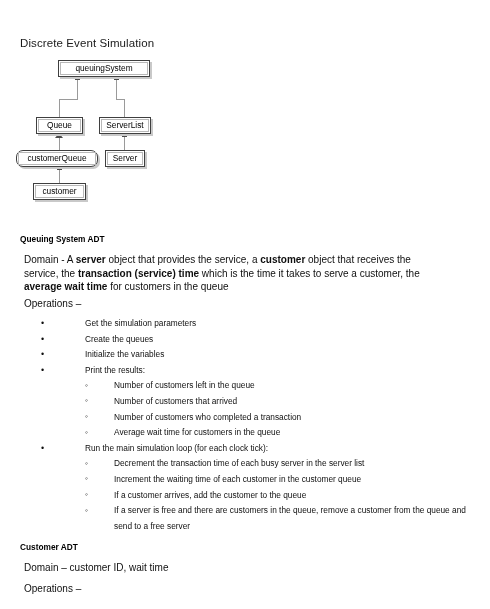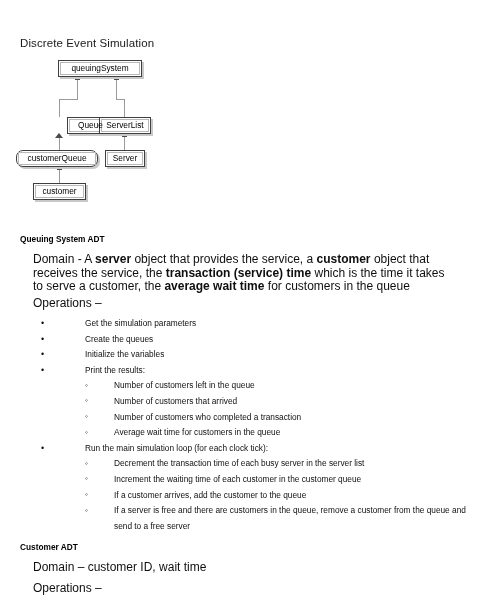--- a/index.html
+++ b/index.html
@@ -61,22 +61,22 @@
   }
   .node::after {
     content: "";
     position: absolute;
     left: 1px; right: 1px; top: 1px; bottom: 1px;
     border: 1px solid #b8b8b8;
     pointer-events: none;
   }
   .node span { position: relative; z-index: 1; }
 
-  .n-queuingsystem { left: 58px;  top: 5px;  width: 84px;  height: 17px; }
-  .n-queue         { left: 36px;  top: 62px; width: 47px;  height: 17px; margin-left: 31px; }
+  .n-queuingsystem { left: 58px;  top: 5px;  width: 92px;  height: 17px; }
+  .n-queue         { left: 36px;  top: 62px; width: 47px;  height: 17px; }
   .n-serverlist    { left: 99px;  top: 62px; width: 52px;  height: 17px; }
   .n-customerqueue { left: 16px;  top: 95px; width: 82px;  height: 17px; border-radius: 7px; }
   .n-server        { left: 105px; top: 95px; width: 40px;  height: 17px; }
   .n-customer      { left: 33px;  top: 128px;width: 53px;  height: 17px; }
 
   
   .ln {
     position: absolute;
     background: #9a9a9a;
   }
@@ -104,23 +104,23 @@
     position: absolute;
     left: 20px;
     font-weight: bold;
     font-size: 8.3px;
     line-height: 11px;
     color: #000000;
     white-space: nowrap;
   }
   .para {
     position: absolute;
-    left: 33px;
+    left: 24px;
     width: 412px;
-    font-size: 12px;
+    font-size: 10px;
     line-height: 13.5px;
     color: #0f0f0f;
   }
   .para b { font-weight: bold; }
 
   ul.lvl1, ul.lvl2 {
     margin: 0;
     padding: 0;
     list-style: none;
   }

